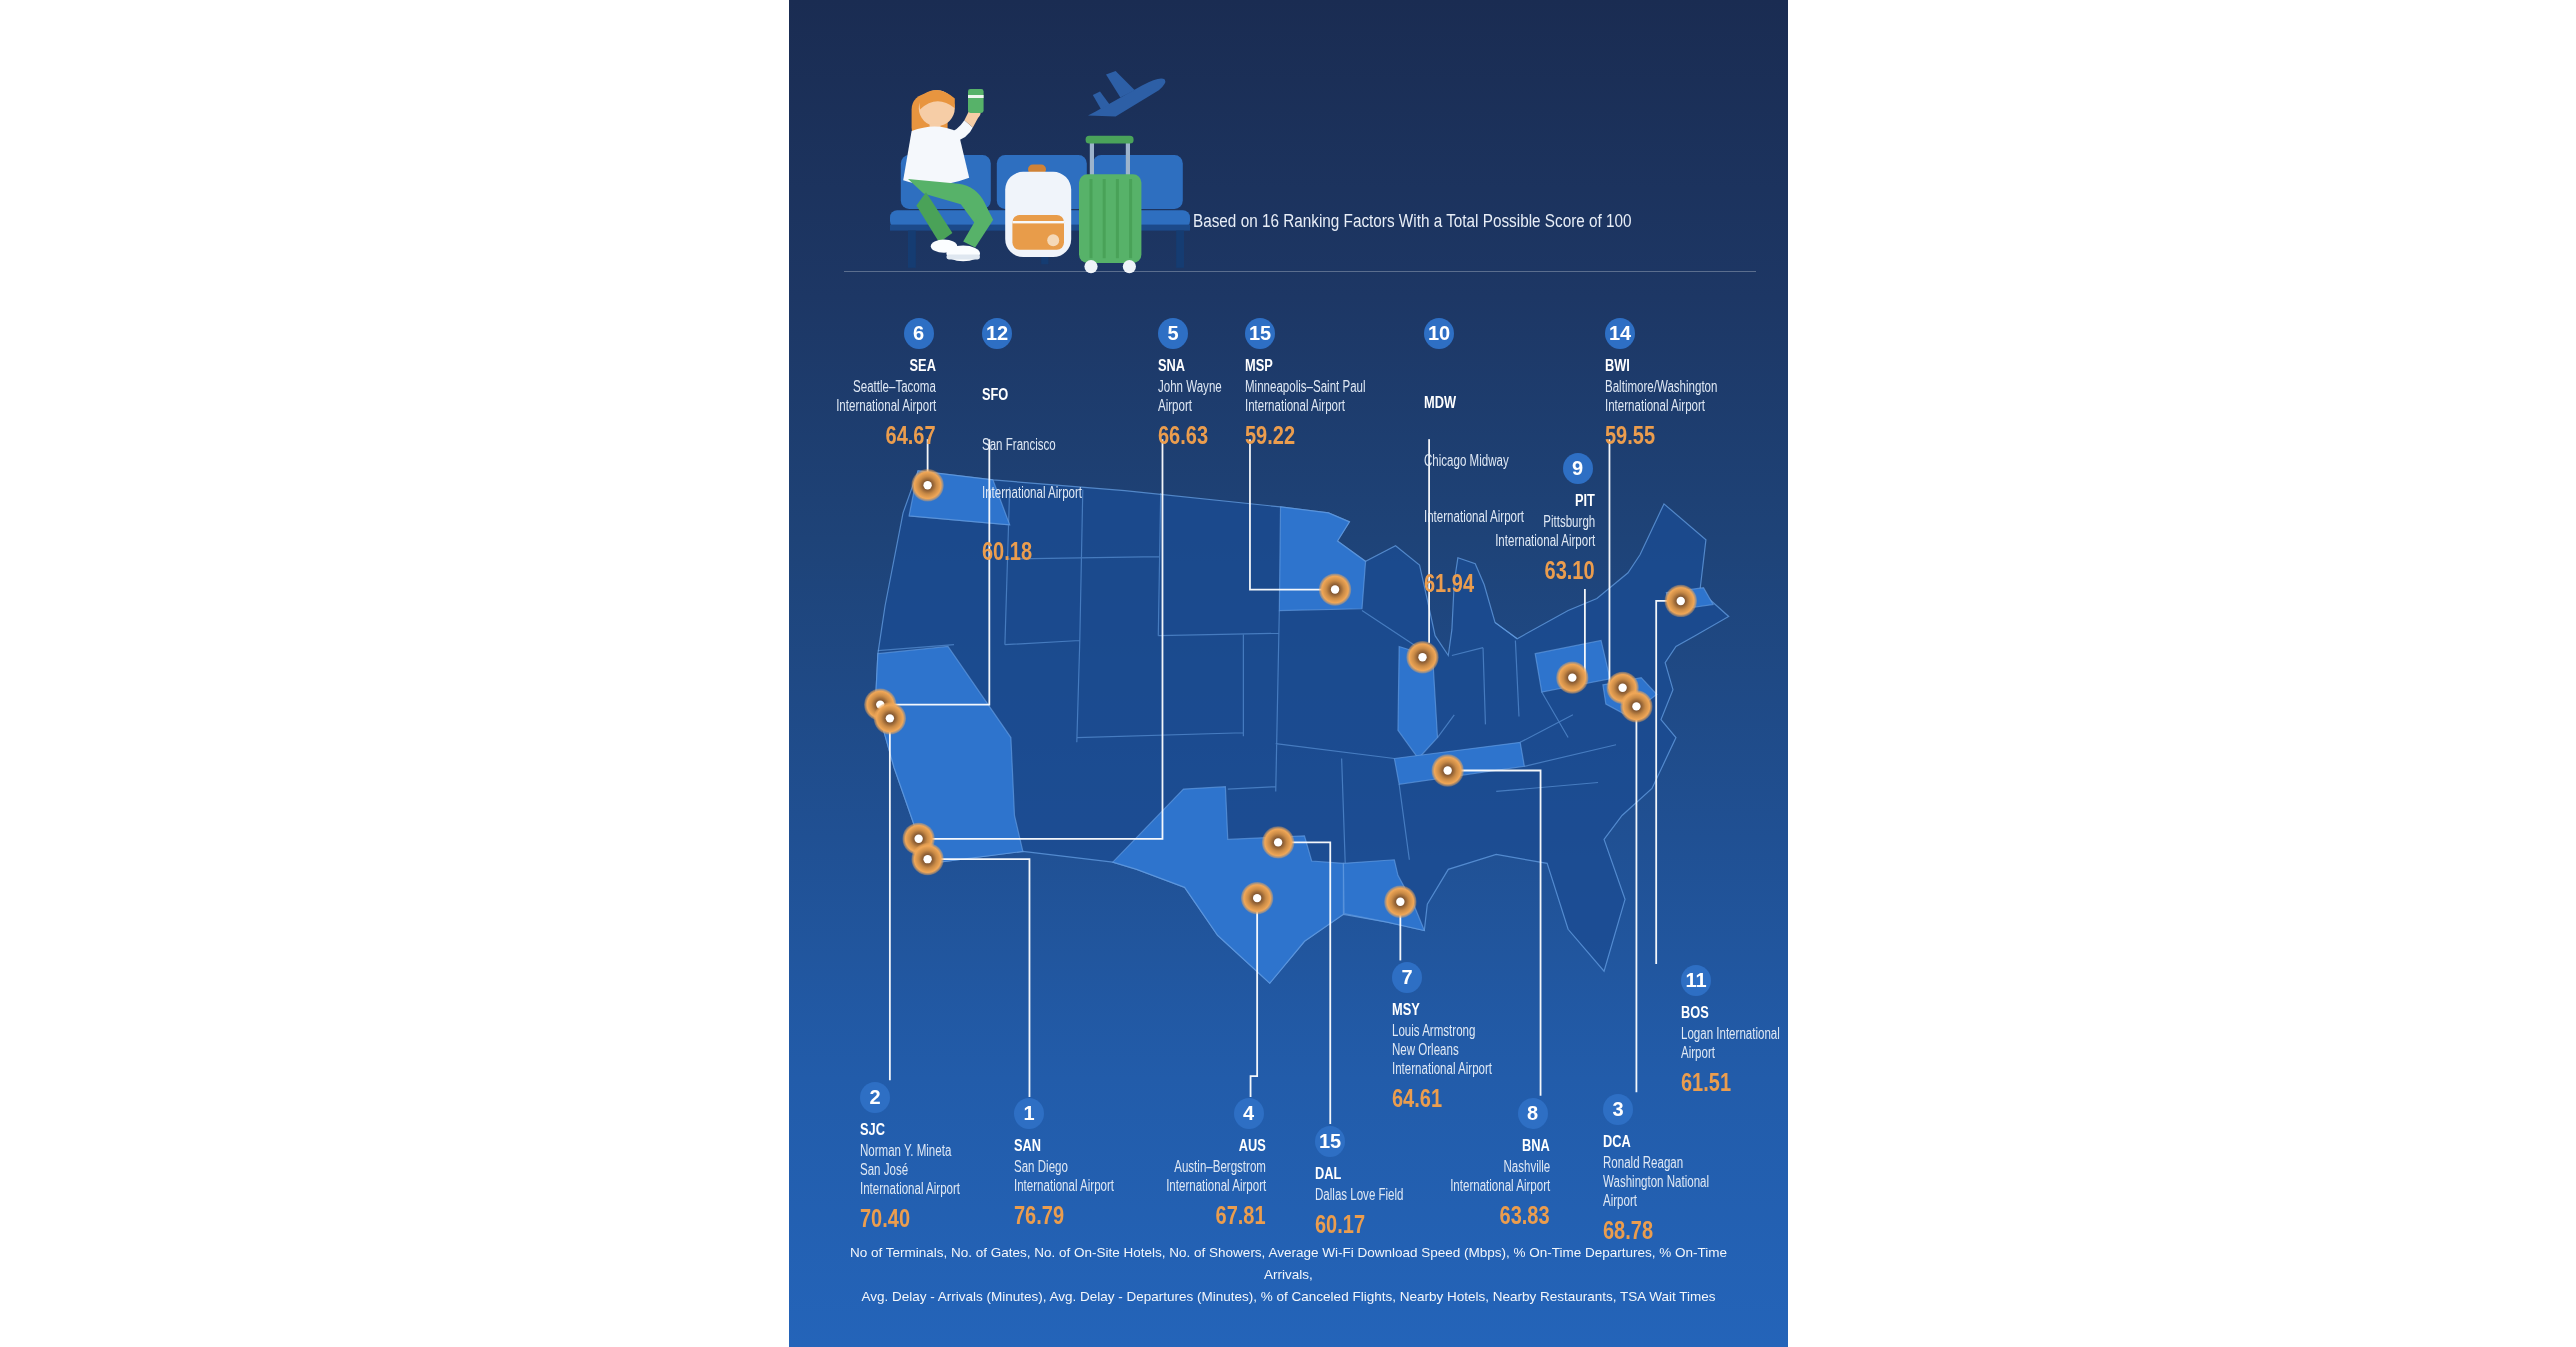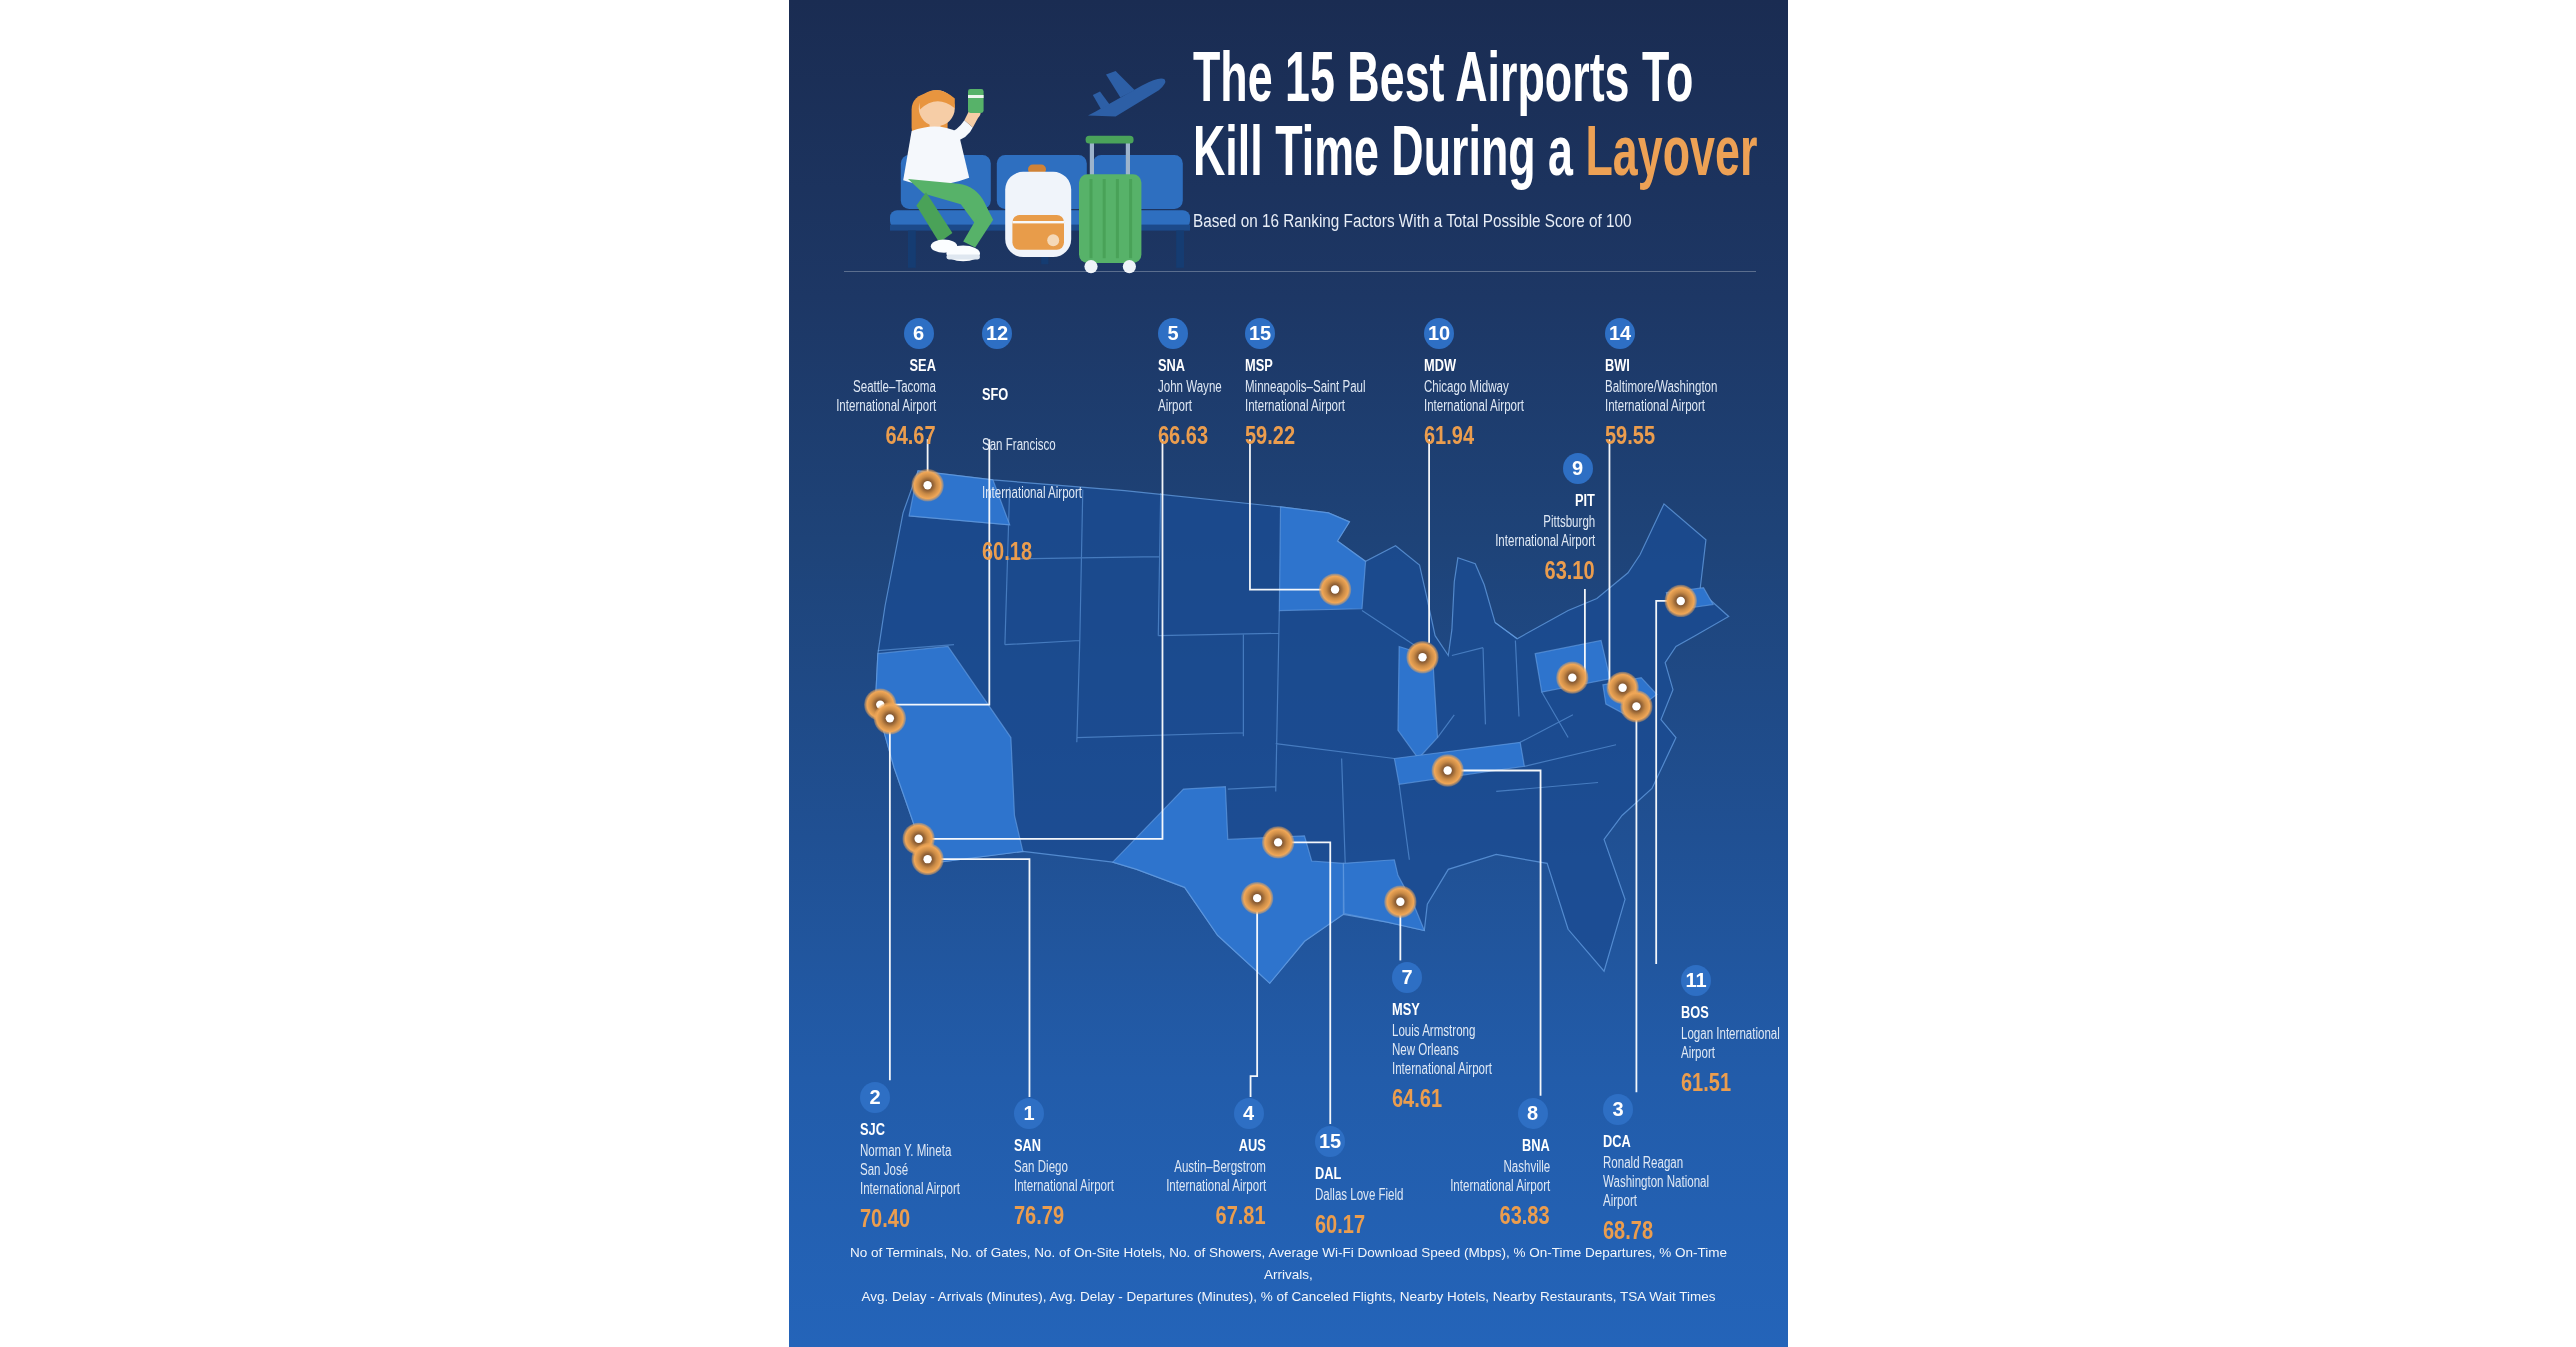--- a/index.html
+++ b/index.html
@@ -108,24 +108,20 @@
         <rect x="455" y="232" width="104" height="148" rx="14" fill="#57b269"></rect>
         <line x1="475" y1="240" x2="475" y2="372" stroke="#49a258" stroke-width="5"></line>
         <line x1="497" y1="240" x2="497" y2="372" stroke="#49a258" stroke-width="5"></line>
         <line x1="519" y1="240" x2="519" y2="372" stroke="#49a258" stroke-width="5"></line>
         <line x1="541" y1="240" x2="541" y2="372" stroke="#49a258" stroke-width="5"></line>
         <circle cx="475" cy="386" r="11" fill="#eef3f9"></circle>
         <circle cx="539" cy="386" r="11" fill="#eef3f9"></circle>
       </g>
     </svg>
 
-    <div id="title-block">
-      <div class="title-line">The 15 Best Airports To</div>
-      <div class="title-line"><span>Kill Time During a </span><span class="title-highlight">Layover</span></div>
-    </div>
     <div id="subtitle">Based on 16 Ranking Factors With a Total Possible Score of 100</div>
     <div id="header-divider"></div>
 
     <svg id="map-svg" width="935" height="713" viewBox="0 -70 1560 1190">
       <defs>
         <radialGradient id="pinGrad">
           <stop offset="0%" stop-color="#5f4326"></stop>
           <stop offset="30%" stop-color="#8a5c33"></stop>
           <stop offset="55%" stop-color="#c98a46"></stop>
           <stop offset="82%" stop-color="#f0a757"></stop>
@@ -275,21 +271,21 @@
         </div>
         <div class="entry a-left" style="top: 318px; left: 456px;">
           <div class="rank-badge">
             <span>15</span>
           </div>
           <div class="code">MSP</div>
           <div class="name-line">Minneapolis–Saint Paul</div>
           <div class="name-line">International Airport</div>
           <div class="score">59.22</div>
         </div>
-        <div class="entry a-left" style="top: 318px; left: 635px;">
+        <div class="entry a-left" style="top: 318px; left: 635px; gap: 37px;">
           <div class="rank-badge">
             <span>10</span>
           </div>
           <div class="code">MDW</div>
           <div class="name-line">Chicago Midway</div>
           <div class="name-line">International Airport</div>
           <div class="score">61.94</div>
         </div>
         <div class="entry a-left" style="top: 318px; left: 816px; justify-content: space-between;">
           <div class="rank-badge">

